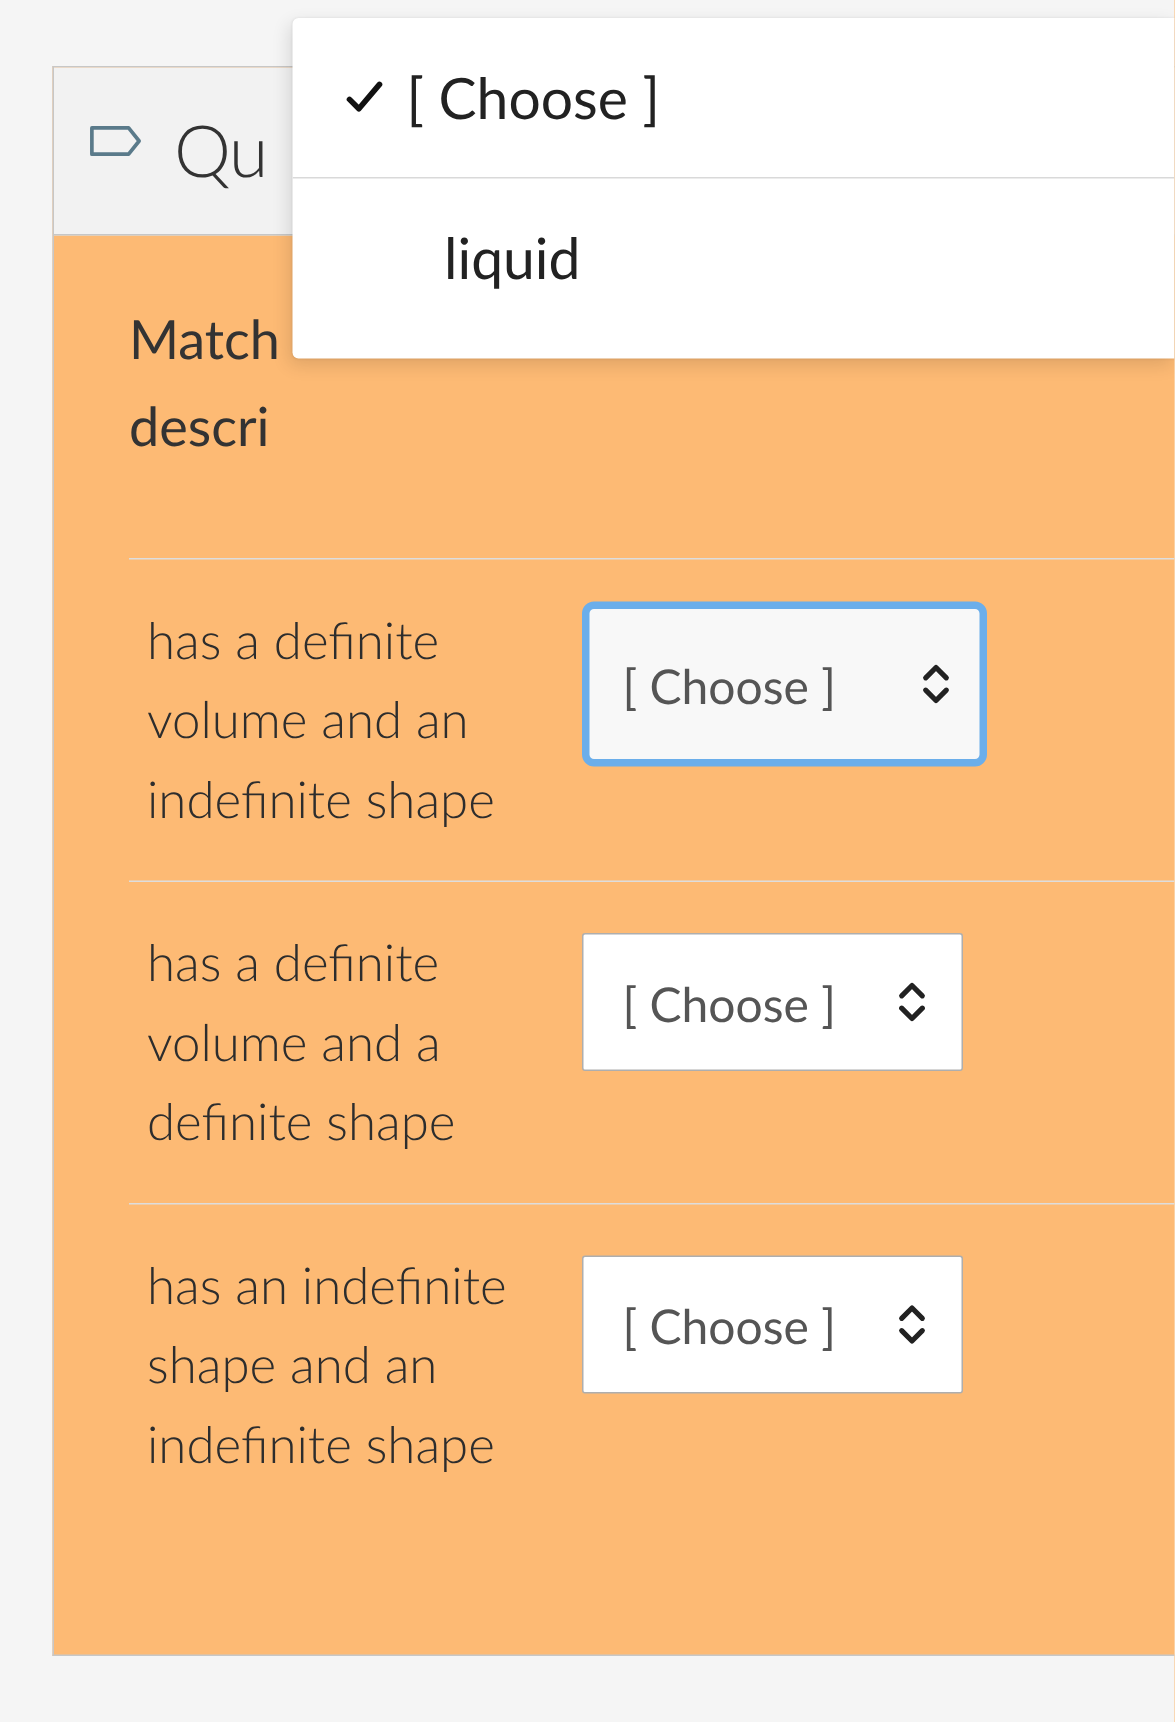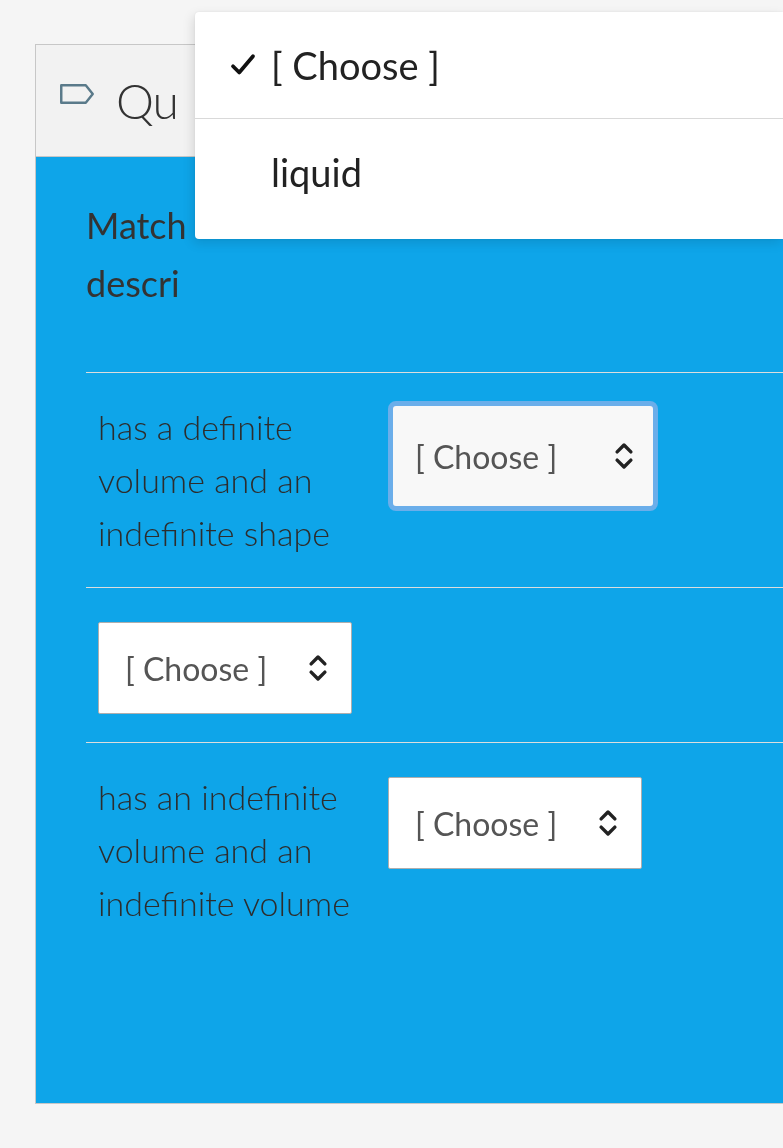--- a/index.html
+++ b/index.html
@@ -20,21 +20,21 @@
       position: relative;
       width: 100%;
       height: 100%;
       padding-top: 44px;
     }
     .question-card {
       margin-left: 35px;
       border-left: 1px solid #c7c7c7;
       border-top: 1px solid #c7c7c7;
       border-bottom: 1px solid #c7c7c7;
-      background: #0ea5e9;
+      background: #fdba74;
       min-height: 1060px;
     }
     .question-header {
       background: #f2f2f2;
       border-bottom: 1px solid #c7c7c7;
       height: 112px;
       display: flex;
       align-items: center;
       padding-left: 20px;
       gap: 18px;
@@ -127,20 +127,21 @@
       align-items: center;
       font-size: 38px;
       color: #222;
       padding: 30px 20px 30px 20px;
       border-bottom: 1px solid #d9d9d9;
       font-weight: 400;
     }
     .dropdown-option:last-child {
       border-bottom: none;
       padding-bottom: 44px;
+      margin-left: 25px;
     }
     .check-slot {
       width: 56px;
       display: flex;
       justify-content: center;
       align-items: center;
       flex-shrink: 0;
     }
     .check-slot svg {
       width: 30px;
@@ -179,33 +180,34 @@
             <span class="updown-icon">
               <svg viewBox="0 0 16 20" fill="none" stroke="#222" stroke-width="2.5" stroke-linecap="round" stroke-linejoin="round">
                 <path d="M3 7 L8 2 L13 7"></path>
                 <path d="M3 13 L8 18 L13 13"></path>
               </svg>
             </span>
           </div>
         </div>
 
         <div class="match-row">
+          <div class="prompt-text">has a definite volume and a definite shape</div>
           <div class="select-box">
             <span>[ Choose ]</span>
             <span class="updown-icon">
               <svg viewBox="0 0 16 20" fill="none" stroke="#222" stroke-width="2.5" stroke-linecap="round" stroke-linejoin="round">
                 <path d="M3 7 L8 2 L13 7"></path>
                 <path d="M3 13 L8 18 L13 13"></path>
               </svg>
             </span>
           </div>
         </div>
 
         <div class="match-row" style="border-bottom:none;">
-          <div class="prompt-text">has an indefinite volume and an indefinite volume</div>
+          <div class="prompt-text">has an indefinite shape and an indefinite shape</div>
           <div class="select-box">
             <span>[ Choose ]</span>
             <span class="updown-icon">
               <svg viewBox="0 0 16 20" fill="none" stroke="#222" stroke-width="2.5" stroke-linecap="round" stroke-linejoin="round">
                 <path d="M3 7 L8 2 L13 7"></path>
                 <path d="M3 13 L8 18 L13 13"></path>
               </svg>
             </span>
           </div>
         </div>

